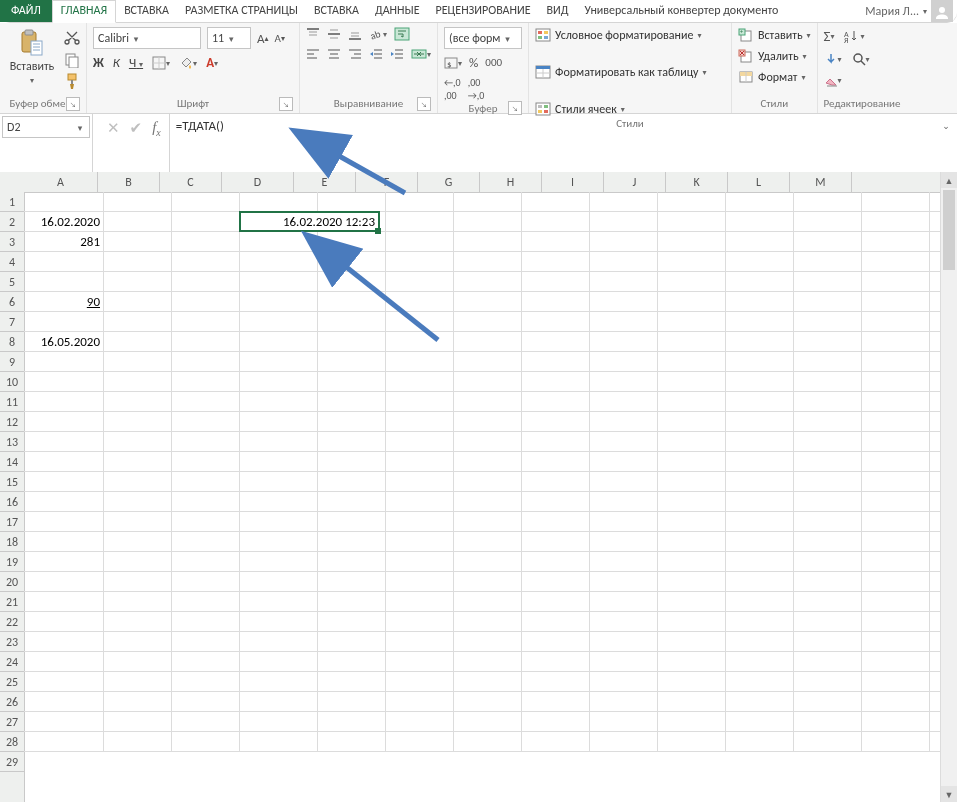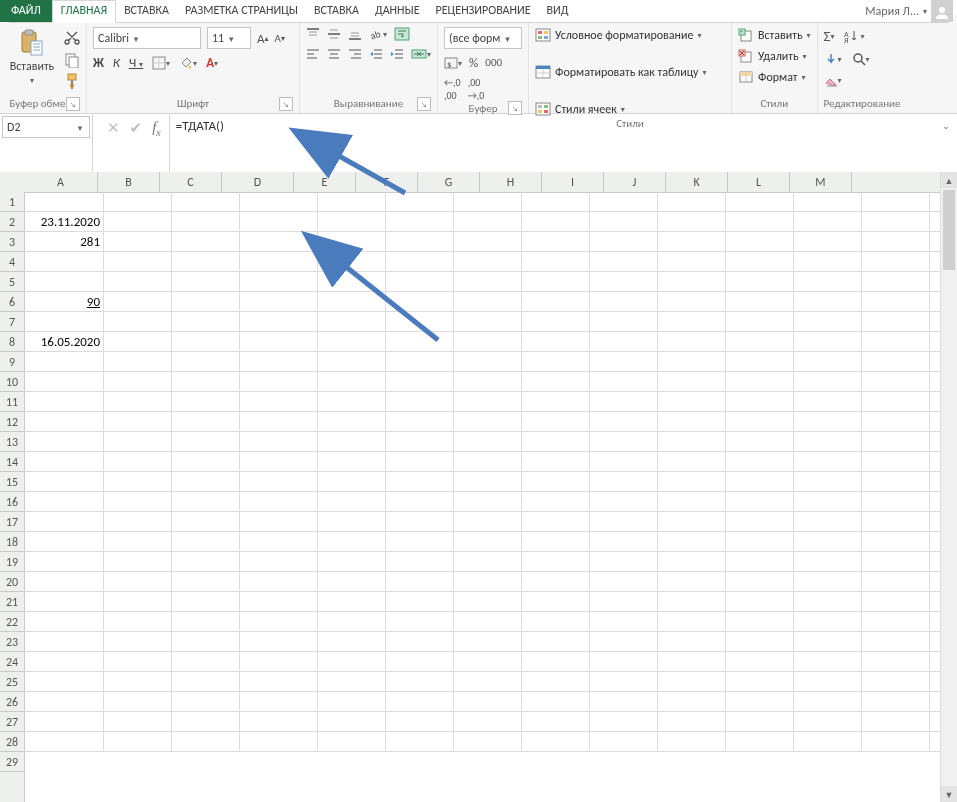--- a/index.html
+++ b/index.html
@@ -291,20 +291,21 @@
 
 <div class="tabs">
   <div class="tab file">ФАЙЛ</div>
   <div class="tab active">ГЛАВНАЯ</div>
   <div class="tab">ВСТАВКА</div>
   <div class="tab">РАЗМЕТКА СТРАНИЦЫ</div>
   <div class="tab">ВСТАВКА</div>
   <div class="tab">ДАННЫЕ</div>
   <div class="tab">РЕЦЕНЗИРОВАНИЕ</div>
   <div class="tab">ВИД</div>
+  <div class="tab">Универсальный конвертер документо</div>
   <div class="spacer"></div>
   <div class="user-area">
     <span>Мария Л...</span>
     <span class="dd-sm">▾</span>
     <span class="avatar">
       <svg viewBox="0 0 24 24">
           <path d="M12 12a4 4 0 1 0-4-4 4 4 0 0 0 4 4zm0 2c-4 0-8 2-8 5v1h16v-1c0-3-4-5-8-5z"></path>
         </svg>
     </span>
   </div>
@@ -726,24 +727,24 @@
         <div class="cell" style="width: 61px;"></div>
         <div class="cell" style="width: 61px;"></div>
         <div class="cell" style="width: 61px;"></div>
         <div class="cell" style="width: 61px;"></div>
         <div class="cell" style="width: 61px;"></div>
         <div class="cell" style="width: 61px;"></div>
         <div class="cell" style="width: 61px;"></div>
         <div class="cell" style="width: 61px;"></div>
       </div>
       <div class="row">
-        <div class="cell" style="width: 73px;">23.11.2020</div>
-        <div class="cell" style="width: 61px;"></div>
-        <div class="cell" style="width: 61px;"></div>
-        <div class="cell" style="width: 71px;"></div>
+        <div class="cell" style="width: 73px;">16.02.2020</div>
+        <div class="cell" style="width: 61px;"></div>
+        <div class="cell" style="width: 61px;"></div>
+        <div class="cell selected" style="width: 132px; position: relative; z-index: 3; overflow: visible; margin-right: -61px;">16.02.2020 12:23</div>
         <div class="cell" style="width: 61px;"></div>
         <div class="cell" style="width: 61px;"></div>
         <div class="cell" style="width: 61px;"></div>
         <div class="cell" style="width: 61px;"></div>
         <div class="cell" style="width: 61px;"></div>
         <div class="cell" style="width: 61px;"></div>
         <div class="cell" style="width: 61px;"></div>
         <div class="cell" style="width: 61px;"></div>
         <div class="cell" style="width: 61px;"></div>
       </div>

